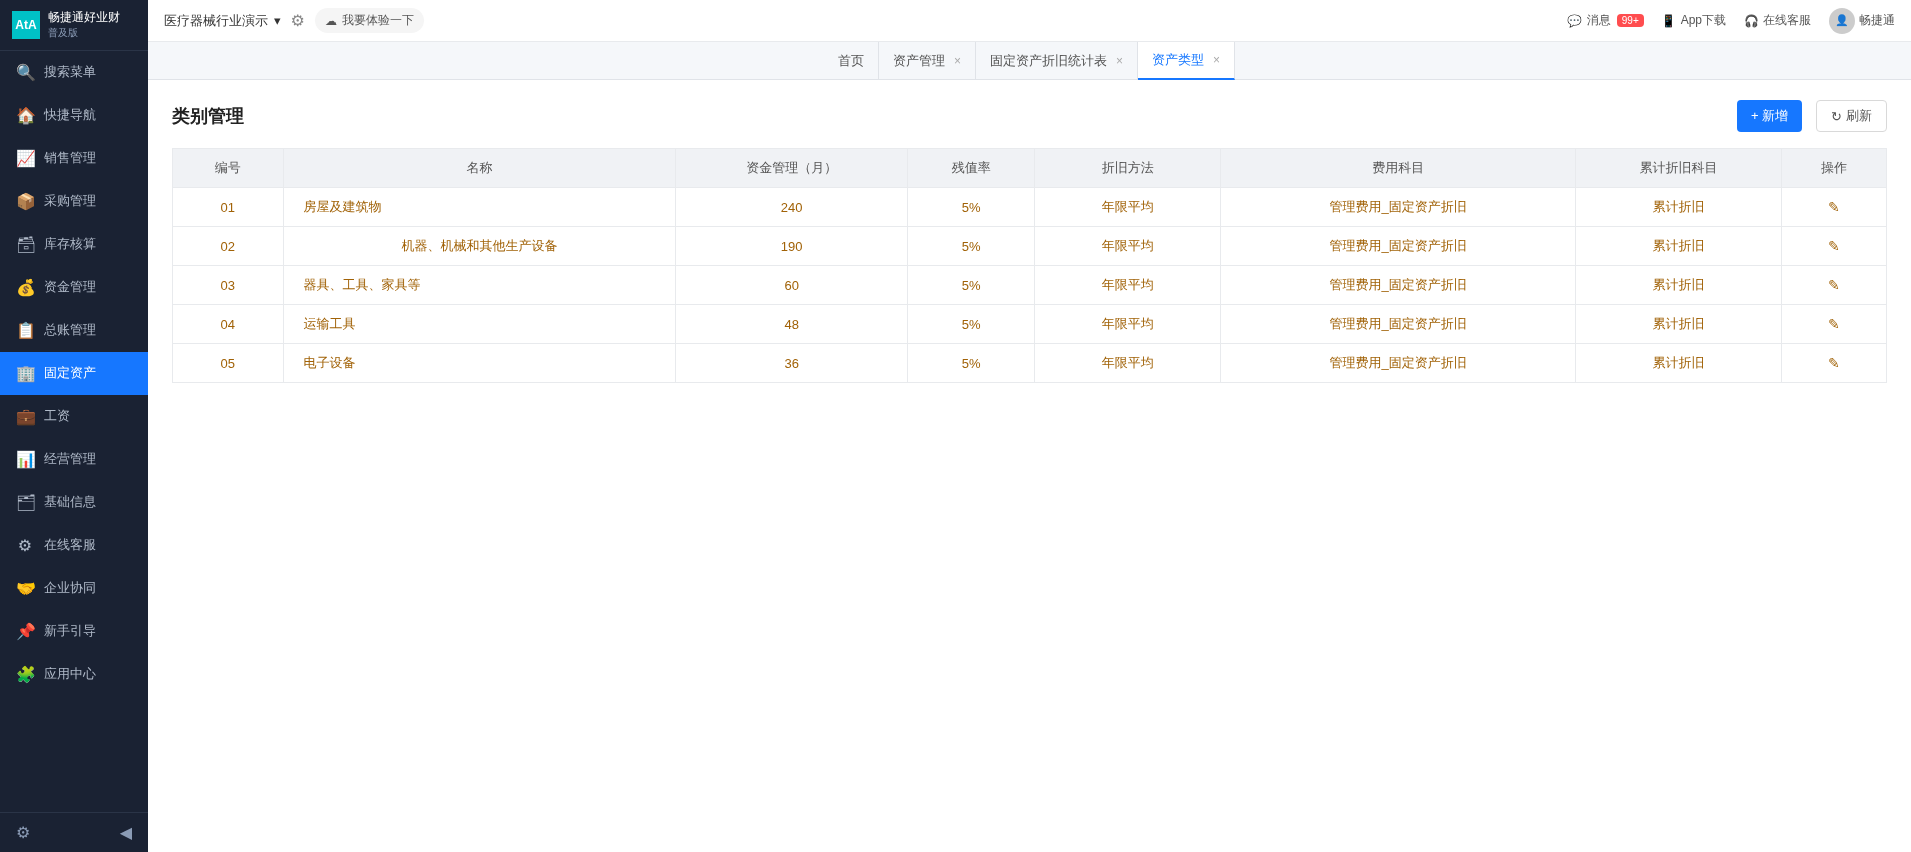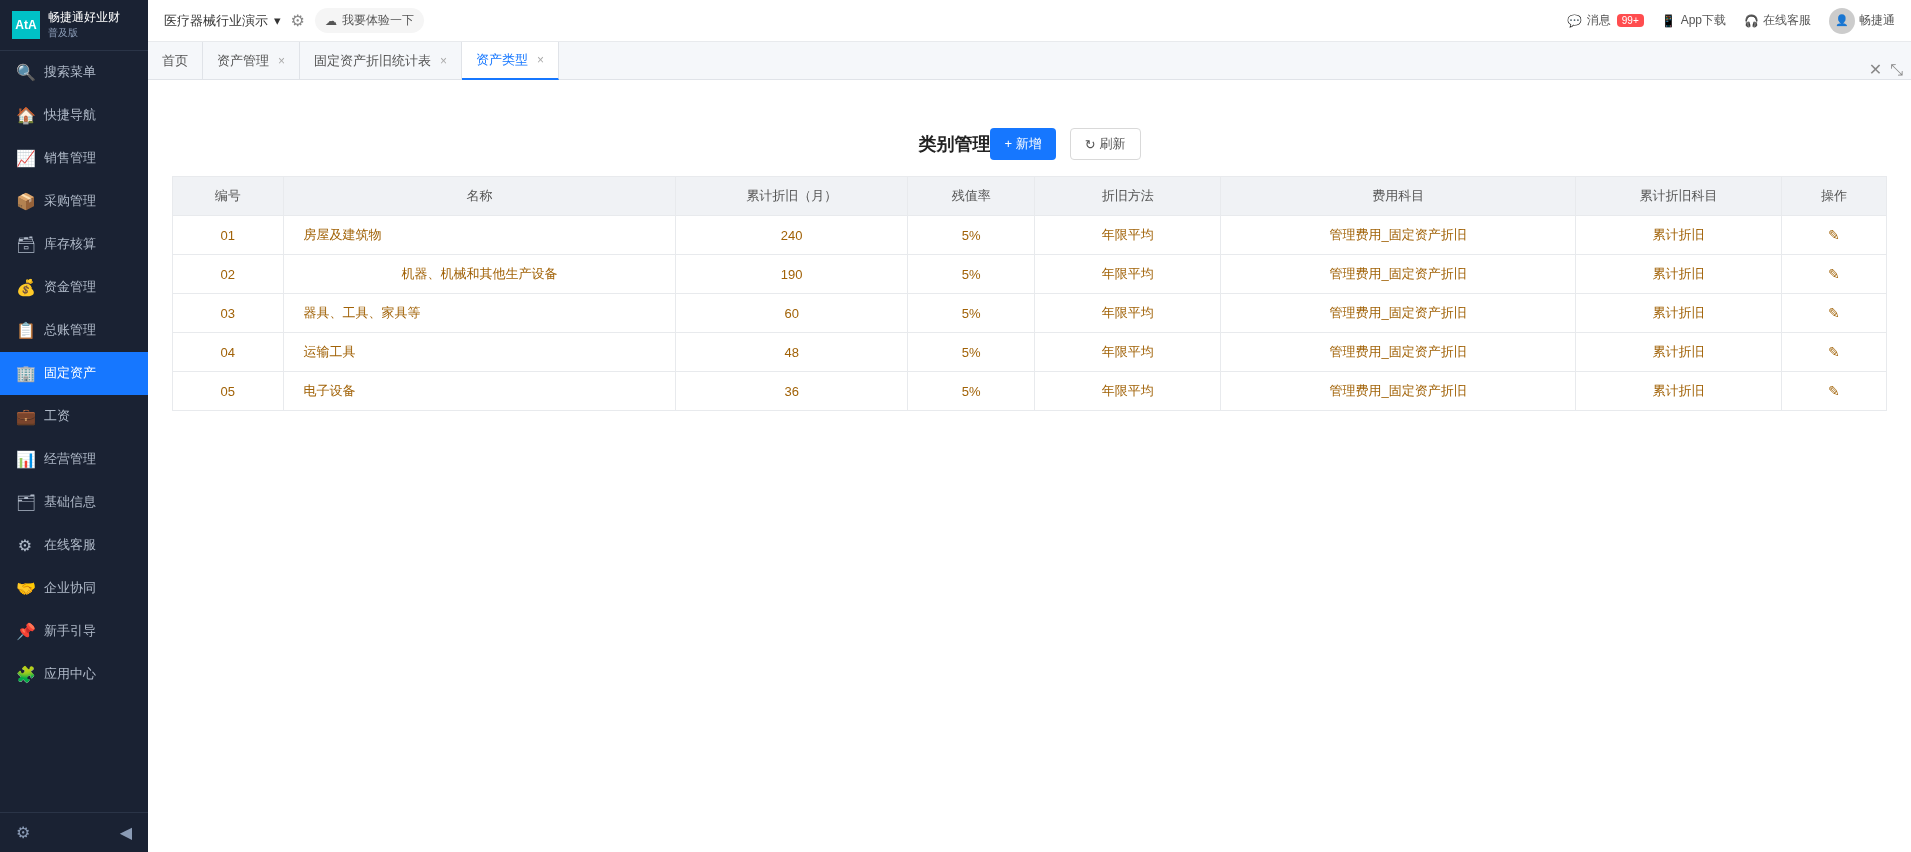--- a/index.html
+++ b/index.html
@@ -81,25 +81,26 @@
     }
     .topbar-avatar {
       width: 26px; height: 26px; background: #ccc; border-radius: 50%;
       display: flex; align-items: center; justify-content: center;
       font-size: 11px; color: #fff;
     }
 
     
     .tabsbar {
       background: #f5f7fa;
-      display: flex; align-items: flex-end;
+      display: flex; align-items: center;
       border-bottom: 1px solid #e0e3e8;
       padding: 0 0 0 0;
       flex-shrink: 0;
       height: 38px;
+      flex-direction: column;
     }
     .tab {
       display: flex; align-items: center; gap: 5px;
       padding: 0 14px;
       height: 38px;
       font-size: 13px;
       cursor: pointer;
       color: #555;
       border-right: 1px solid #e0e3e8;
       white-space: nowrap;
@@ -112,23 +113,22 @@
       padding-right: 8px;
       gap: 8px;
     }
     .tab-win-btn { font-size: 16px; color: #888; cursor: pointer; }
 
     
     .content {
       flex: 1; background: #fff; padding: 20px 24px; overflow-y: auto;
     }
     .page-title-row {
-      display: flex; align-items: center; justify-content: center;
+      display: flex; align-items: center; justify-content: space-between;
       margin-bottom: 16px;
-      margin-top: 28px;
     }
     .page-title { font-size: 18px; font-weight: 600; color: #222; }
     .toolbar { display: flex; gap: 14px; }
     .btn-primary {
       background: #1677ff; color: #fff; border: none;
       border-radius: 4px; padding: 6px 14px; font-size: 13px;
       cursor: pointer; display: flex; align-items: center; gap: 4px;
     }
     .btn-default {
       background: #fff; color: #555; border: 1px solid #d9d9d9;
@@ -306,21 +306,21 @@
           <span>刷新</span>
         </button>
       </div>
     </div>
 
     <table class="data-table">
       <thead>
         <tr id="table-header-row">
             <th>编号</th>
             <th>名称</th>
-            <th>累计折旧（月）</th>
+            <th>资金管理（月）</th>
             <th>残值率</th>
             <th>折旧方法</th>
             <th>费用科目</th>
             <th>累计折旧科目</th>
             <th>操作</th>
           </tr>
       </thead>
       <tbody id="table-body">
           <tr>
             <td>01</td>

